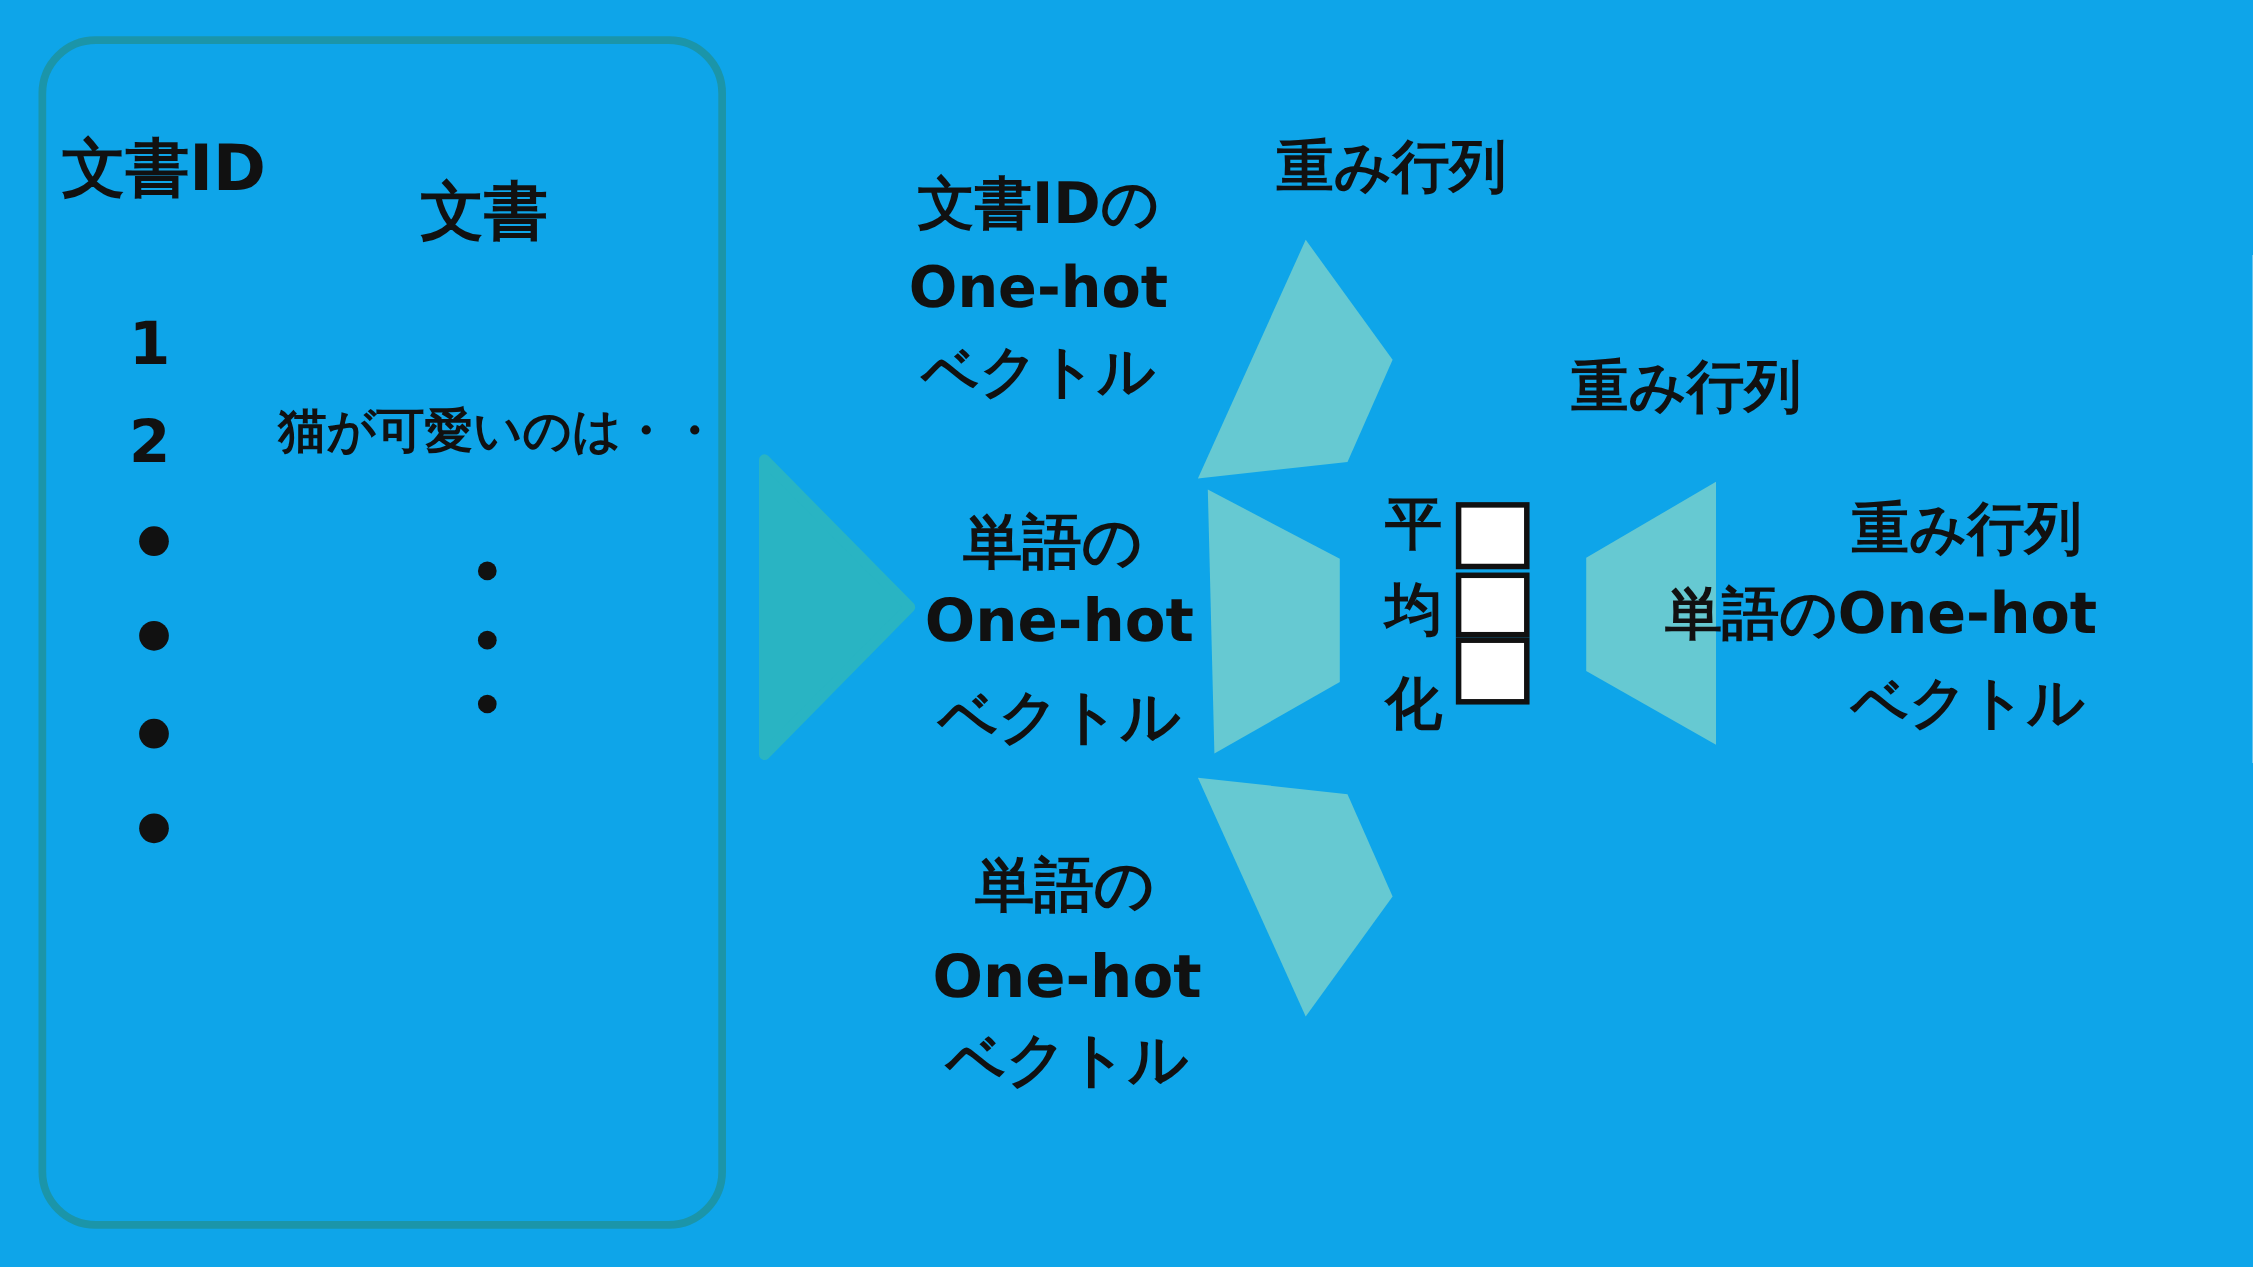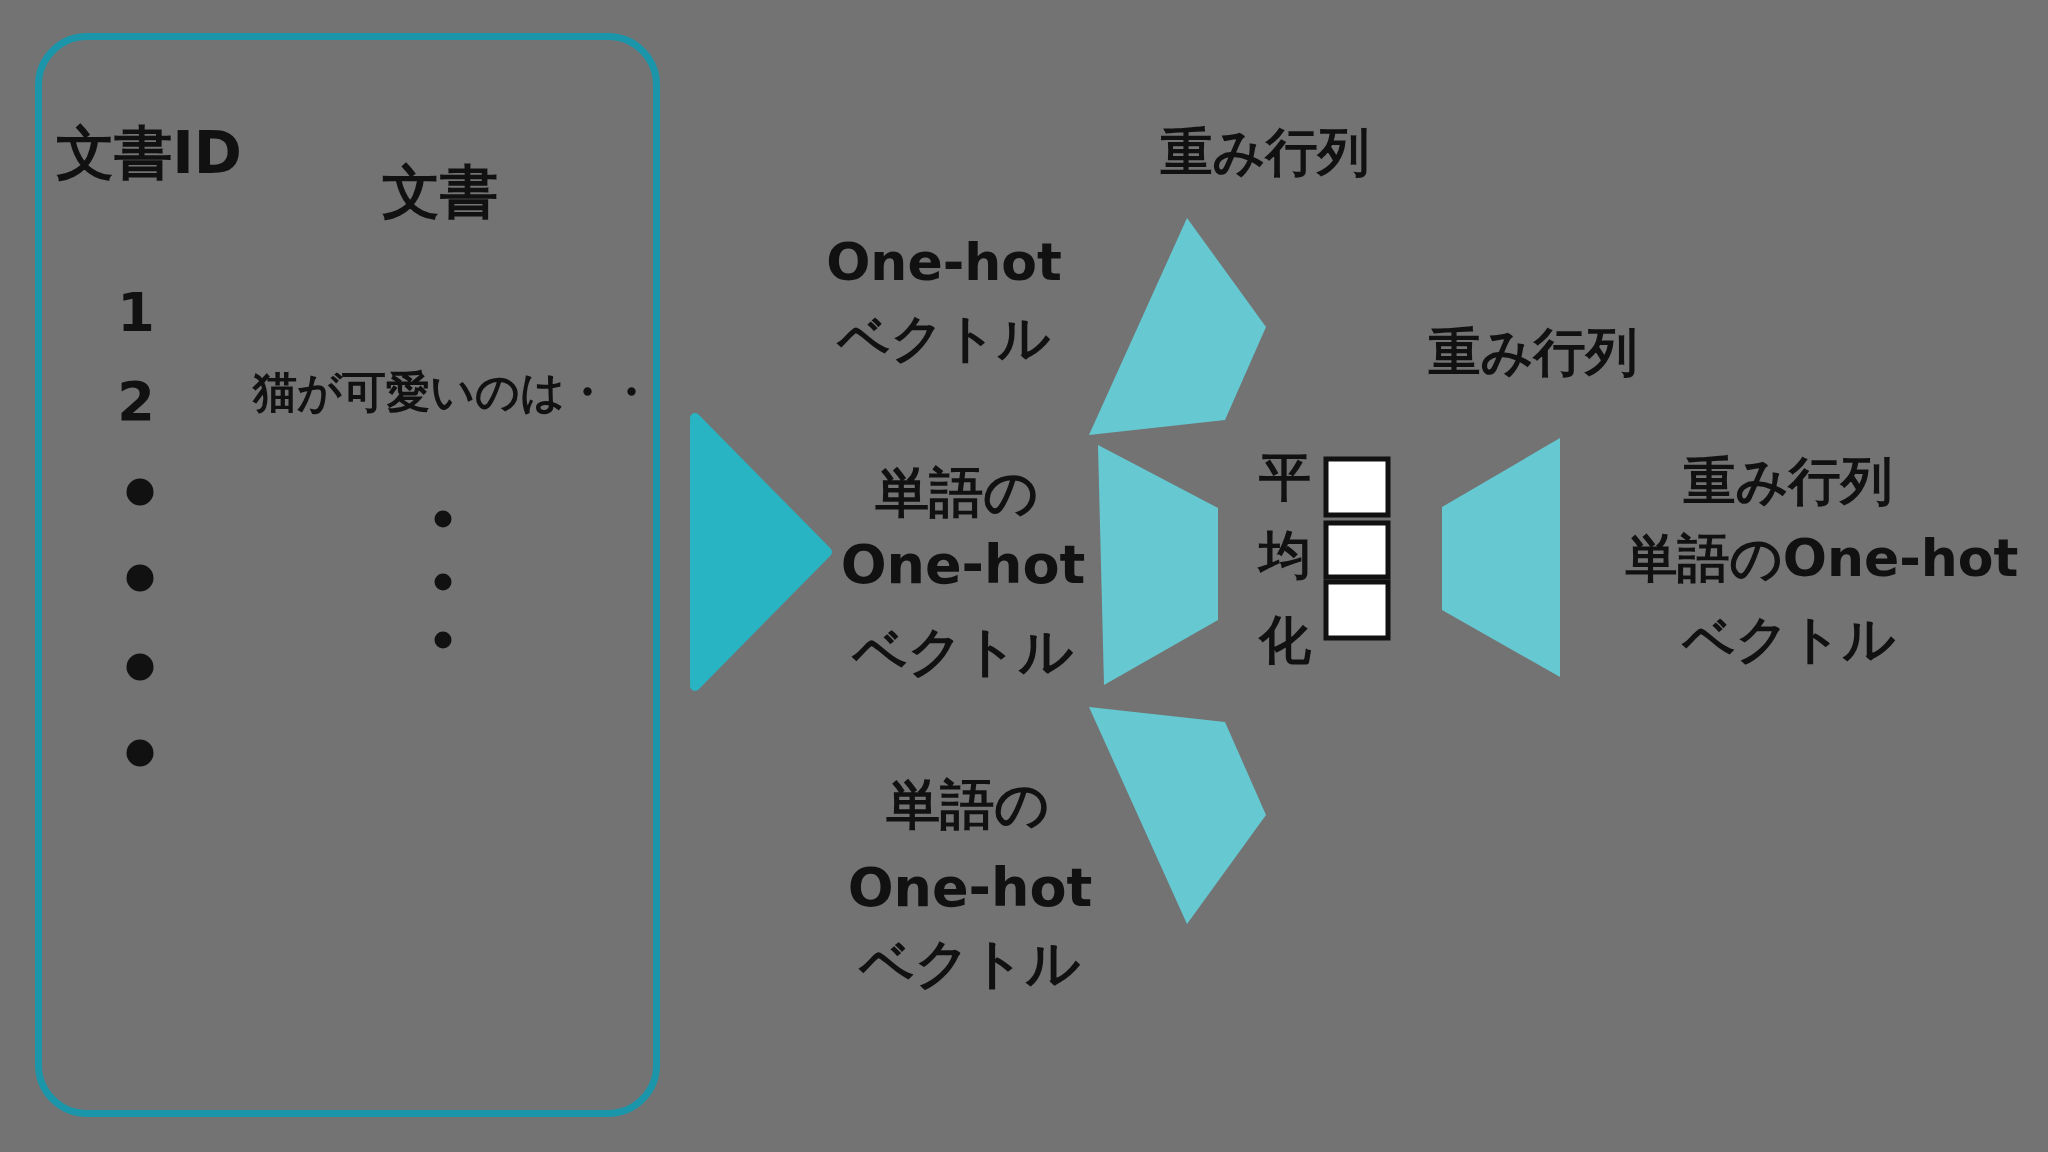--- a/index.html
+++ b/index.html
@@ -1,20 +1,20 @@
 <!DOCTYPE html>
 <html style="--border: #1b95a9; --arrow: #29b4c3; --trapezoid: #66c9d2; --ink: #111111;"><head>
 <meta charset="utf-8">
 <style>
   html, body { margin: 0; padding: 0; background: #ffffff; }
   .stage {
     position: relative;
     width: 2048px;
     height: 1152px;
-    background: #737373;
+    background: #0ea5e9;
     overflow: hidden;
     font-family: "DejaVu Sans", "Liberation Sans", sans-serif;
     color: var(--ink, #111111);
   }
   .svg-layer {
     position: absolute;
     left: 0; top: 0;
     width: 2048px; height: 1152px;
   }
   .doc-box {
@@ -78,35 +78,36 @@
 
   <div class="dot dot-lg" style="left:140px; top:492px;"></div>
   <div class="dot dot-lg" style="left:140px; top:578px;"></div>
   <div class="dot dot-lg" style="left:140px; top:667px;"></div>
   <div class="dot dot-lg" style="left:140px; top:753px;"></div>
 
   <div class="dot dot-sm" style="left:443px; top:519px;"></div>
   <div class="dot dot-sm" style="left:443px; top:582px;"></div>
   <div class="dot dot-sm" style="left:443px; top:640px;"></div>
 
+  <div class="txt fs52" style="left:944px; top:186px;">文書IDの</div>
   <div class="txt fs52" style="left:944px; top:262px;">One-hot</div>
   <div class="txt fs52" style="left:944px; top:338px;">ベクトル</div>
 
   <div class="txt fs54" style="left:957px; top:493px;">単語の</div>
   <div class="txt fs54" style="left:963px; top:565px;">One-hot</div>
   <div class="txt fs54" style="left:963px; top:652px;">ベクトル</div>
 
   <div class="txt fs54" style="left:968px; top:805px;">単語の</div>
   <div class="txt fs54" style="left:970px; top:888px;">One-hot</div>
   <div class="txt fs54" style="left:970px; top:964px;">ベクトル</div>
 
   <div class="txt fs56" style="left:1265px; top:152px;">重み行列</div>
   <div class="txt fs56" style="left:1533px; top:352px;">重み行列</div>
 
   <div class="txt fs56" style="left:1285px; top:477px;">平</div>
   <div class="txt fs56" style="left:1285px; top:555px;">均</div>
   <div class="txt fs56" style="left:1285px; top:640px;">化</div>
 
   <div class="txt fs56" style="left:1788px; top:481px;">重み行列</div>
-  <div class="txt fs56" style="left:1822px; top:558px;text-align:center;">単語のOne-hot</div>
+  <div class="txt fs56" style="left:1710px; top:558px;text-align:center;">単語のOne-hot</div>
   <div class="txt fs56" style="left:1789px; top:639px;">ベクトル</div>
 
 </div>
 
 </body></html>

